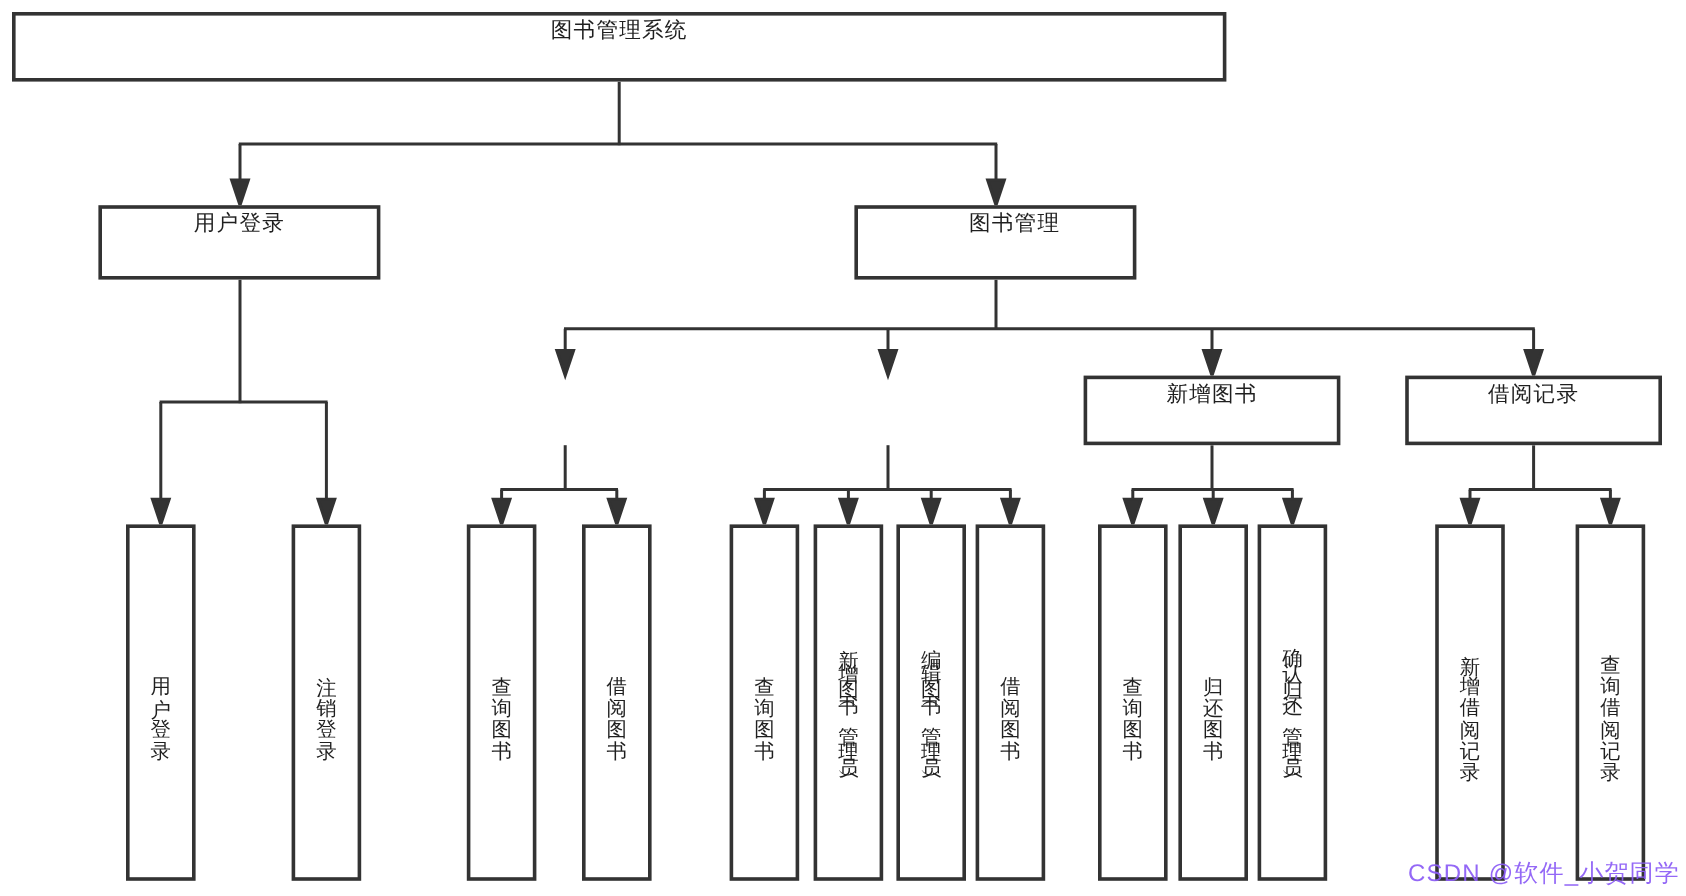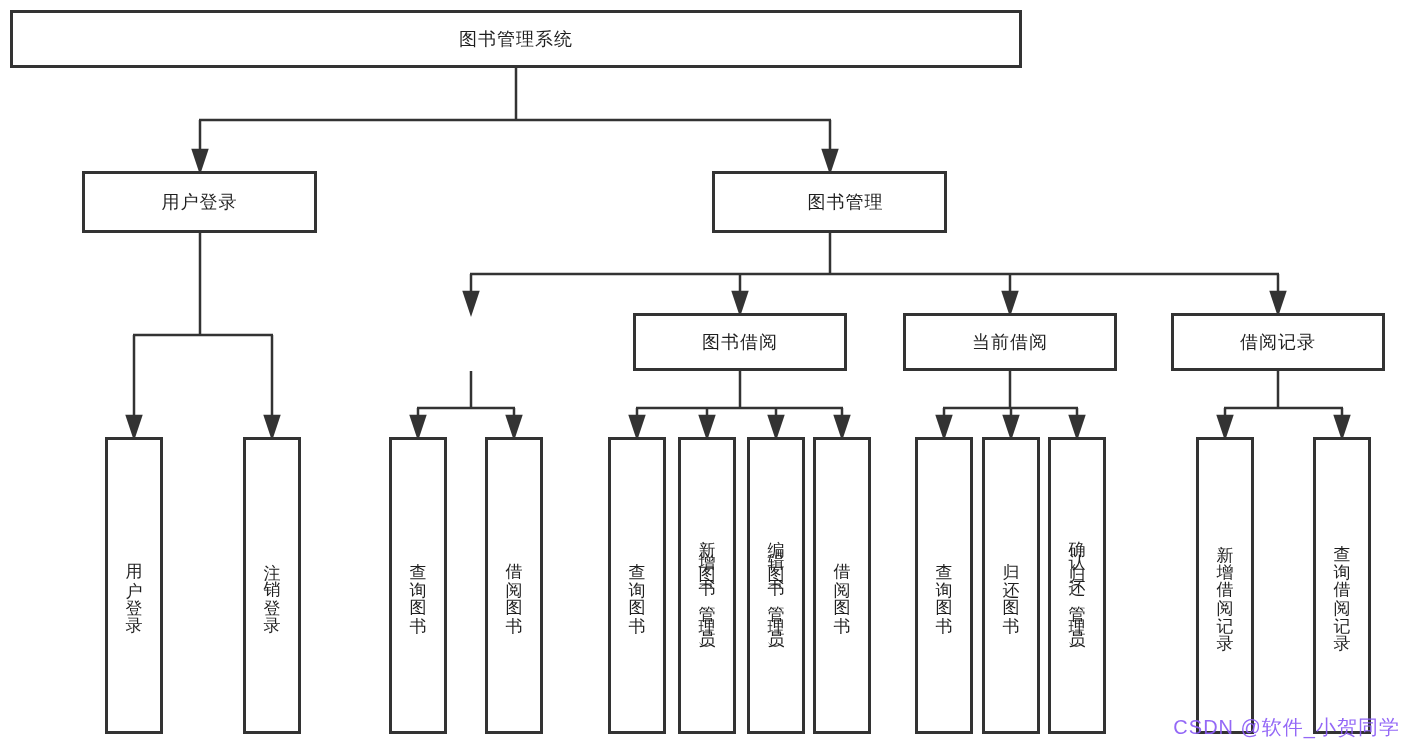--- a/index.html
+++ b/index.html
@@ -21,21 +21,20 @@
     top: 0;
     width: 1405px;
     height: 747px;
   }
   .box {
     position: absolute;
     box-sizing: border-box;
     background: #ffffff;
     border: 3px solid #333333;
     display: flex;
-    align-items: center;
     justify-content: center;
     color: #1f1f1f;
     text-align: center;
   }
   .hbox { font-size: 18px; letter-spacing: 1px; }
   #root-box  { left: 10px;  top: 10px;  width: 1012px; height: 58px; }
   #n-user    { left: 82px;  top: 171px; width: 235px;  height: 62px; }
   #n-mgmt    { left: 712px; top: 171px; width: 235px;  height: 62px; padding-left: 32px; }
   .lvl3      { top: 313px; width: 214px; height: 58px; }
   #n-newbook { left: 364px; }
@@ -157,25 +156,22 @@
     <span>图书管理系统</span>
   </div>
 
   <div class="box hbox" id="n-user">
     <span>用户登录</span>
   </div>
   <div class="box hbox" id="n-mgmt">
     <span>图书管理</span>
   </div>
 
-  <div class="box hbox lvl3" id="n-borrow">
-    <span>图书借阅</span>
-  </div>
   <div class="box hbox lvl3" id="n-current">
-    <span>当前借阅</span>
+    <span>新增图书</span>
   </div>
   <div class="box hbox lvl3" id="n-record">
     <span>借阅记录</span>
   </div>
 
   <div class="box leaf" style="left:105px">
     <span class="vtext">用户登录</span>
   </div>
   <div class="box leaf" style="left:243px">
     <span class="vtext">注销登录</span>

